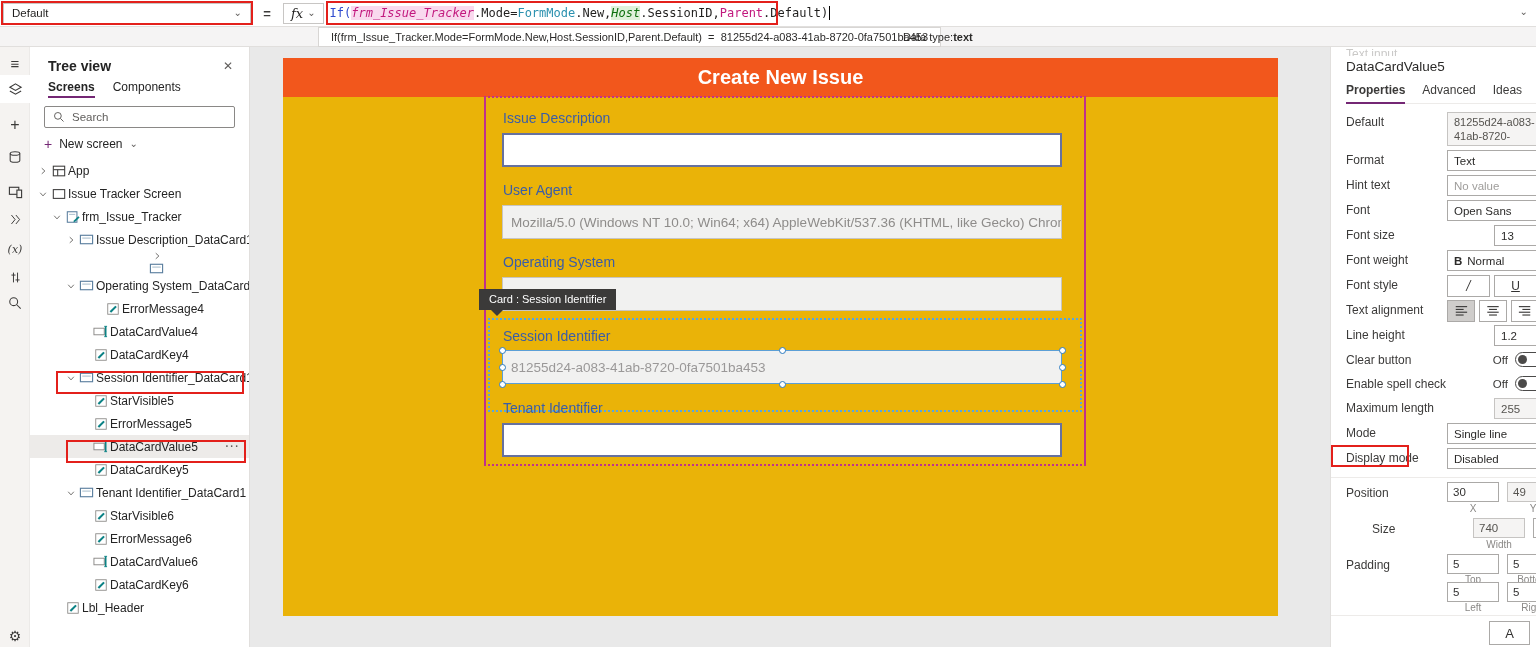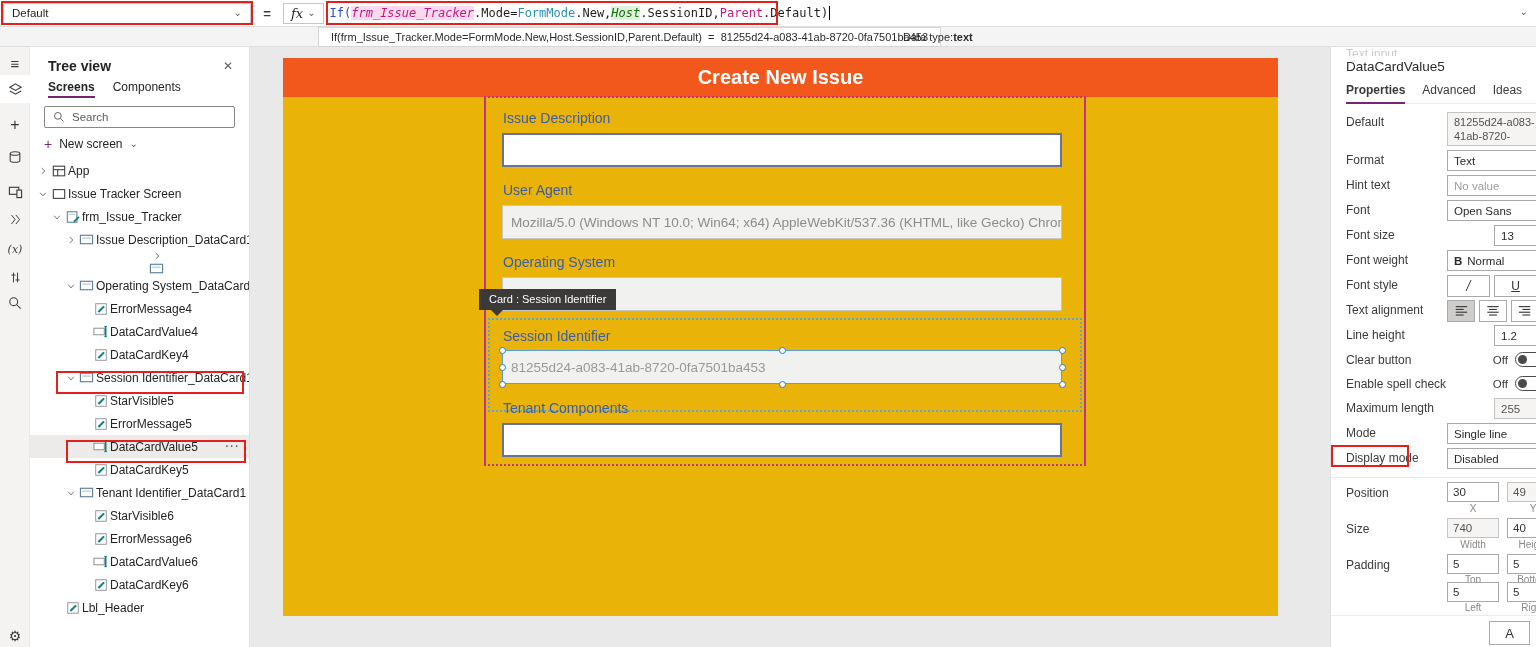--- a/index.html
+++ b/index.html
@@ -277,21 +277,21 @@
           </svg>
         </span>
         <span class="tic">
           <svg width="15" height="15" viewBox="0 0 16 16">
             <rect x="1.5" y="3.5" width="13" height="9" stroke="#5A7E9E" stroke-width="1.2" fill="#fff"></rect>
             <line x1="3.5" y1="6.5" x2="12.5" y2="6.5" stroke="#9FB6C6"></line>
           </svg>
         </span>
         <span class="tlabel">Operating System_DataCard1</span>
       </div>
-      <div class="trow" style="padding-left: 48px;">
+      <div class="trow" style="padding-left: 60px;">
         <span class="tchev"></span>
         <span class="tic">
           <svg width="14" height="14" viewBox="0 0 16 16">
             <rect x="2" y="2" width="12" height="12" stroke="#8A8886" fill="#fff"></rect>
             <line x1="5" y1="11.5" x2="11.5" y2="5" stroke="#0B8285" stroke-width="2.4"></line>
           </svg>
         </span>
         <span class="tlabel">ErrorMessage4</span>
       </div>
       <div class="trow" style="padding-left: 48px;">
@@ -460,21 +460,21 @@
           <span>81255d24-a083-41ab-8720-0fa7501ba453</span>
           <span class="hdl" style="left: -4px; top: -4px;"></span>
           <span class="hdl" style="left: 276px; top: -4px;"></span>
           <span class="hdl" style="left: 556px; top: -4px;"></span>
           <span class="hdl" style="left: -4px; top: 13px;"></span>
           <span class="hdl" style="left: 556px; top: 13px;"></span>
           <span class="hdl" style="left: -4px; top: 30px;"></span>
           <span class="hdl" style="left: 276px; top: 30px;"></span>
           <span class="hdl" style="left: 556px; top: 30px;"></span>
         </div>
-        <div class="flabel" style="top: 302px;">Tenant Components</div>
+        <div class="flabel" style="top: 302px;">Tenant Identifier</div>
         <div class="finput inp-normal" style="top: 325px;"></div>
       </div>
     <div class="tooltip">Card : Session Identifier</div>
   </div>
 </div>
 
 <div class="rightpanel">
   <div class="rp-partial">Text input</div>
   <div class="rp-name">DataCardValue5</div>
   <div class="rp-tabs" id="propTabs">
@@ -587,21 +587,21 @@
         </div>
       </div>
       <div class="pdiv"></div>
       <div class="prow" style="height: 36px;">
         <div class="plabel">Position</div>
         <div class="pairbox" style="left: 116px; top: 0px;">30</div>
         <div class="subl" style="left: 116px; top: 21px;">X</div>
         <div class="pairbox gray" style="left: 176px; top: 0px;">49</div>
         <div class="subl" style="left: 176px; top: 21px;">Y</div>
       </div>
-      <div class="prow" style="height: 36px;">
+      <div class="prow" style="height: 36px; margin-left: 26px;">
         <div class="plabel">Size</div>
         <div class="pairbox gray" style="left: 116px; top: 0px;">740</div>
         <div class="subl" style="left: 116px; top: 21px;">Width</div>
         <div class="pairbox" style="left: 176px; top: 0px;">40</div>
         <div class="subl" style="left: 176px; top: 21px;">Height</div>
       </div>
       <div class="prow" style="height: 56px;">
         <div class="plabel">Padding</div>
         <div class="pairbox" style="left: 116px; top: 0px;">5</div>
         <div class="subl" style="left: 116px; top: 20px;">Top</div>

